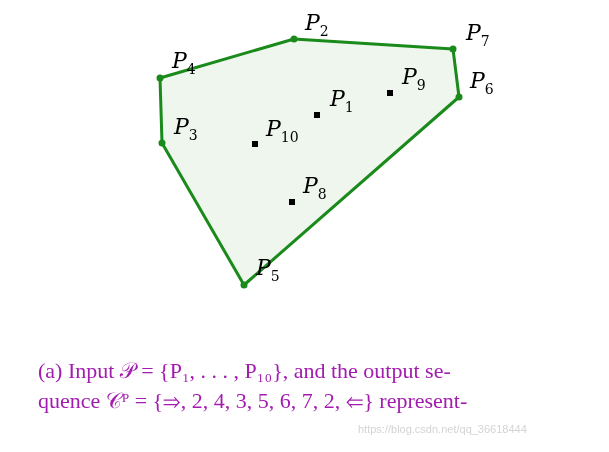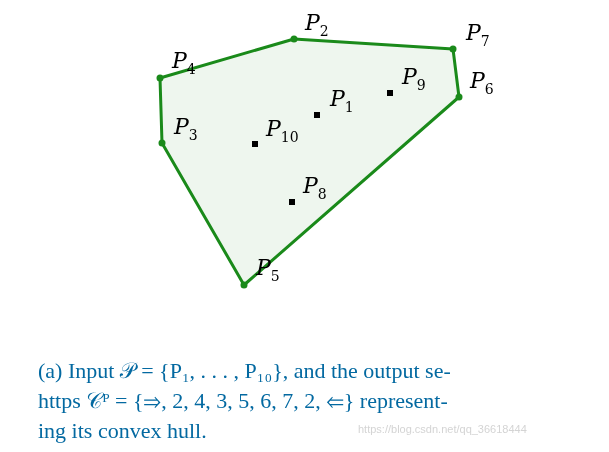--- a/index.html
+++ b/index.html
@@ -2,21 +2,21 @@
 <html><head>
 <meta charset="utf-8">
 <style>
   html, body { margin:0; padding:0; background:#ffffff; }
   body { width:609px; height:452px; position:relative; overflow:hidden; }
   #figure { position:absolute; left:0; top:0; width:609px; height:330px; }
   .lbl { font-family:"DejaVu Serif", serif; font-style:italic; font-size:22px; fill:#000; }
   .sub { font-family:"DejaVu Serif", serif; font-style:normal; font-size:14px; fill:#000; }
   #caption {
     position:absolute; left:38px; top:356px; width:545px;
-    font-family:"Liberation Serif", serif; font-size:22px; line-height:30px; color:#0369a1;
+    font-family:"Liberation Serif", serif; font-size:22px; line-height:30px; color:#a21caf;
   }
   #caption .line { white-space:nowrap; display:block; }
   #watermark {
     position:absolute; left:358px; top:423px;
     font-family:"Liberation Sans", sans-serif; font-size:11px; color:#d4d4d4;
   }
 </style>
 </head>
 <body>
 
@@ -42,17 +42,16 @@
   <text x="470" y="88"><tspan class="lbl">P</tspan><tspan class="sub" dy="6">6</tspan></text>
   <text x="330" y="106"><tspan class="lbl">P</tspan><tspan class="sub" dy="6">1</tspan></text>
   <text x="174" y="134"><tspan class="lbl">P</tspan><tspan class="sub" dy="6">3</tspan></text>
   <text x="266" y="136"><tspan class="lbl">P</tspan><tspan class="sub" dy="6">10</tspan></text>
   <text x="303" y="193"><tspan class="lbl">P</tspan><tspan class="sub" dy="6">8</tspan></text>
   <text x="256" y="275"><tspan class="lbl">P</tspan><tspan class="sub" dy="6">5</tspan></text>
 </svg>
 
 <div id="caption">
   <span class="line">(a) Input 𝒫 = {P₁, . . . , P₁₀}, and the output se-</span>
-  <span class="line">https 𝒞ᴾ = {⇒, 2, 4, 3, 5, 6, 7, 2, ⇐} represent-</span>
-  <span class="line">ing its convex hull.</span>
+  <span class="line">quence 𝒞ᴾ = {⇒, 2, 4, 3, 5, 6, 7, 2, ⇐} represent-</span>
 </div>
 
 <div id="watermark">https://blog.csdn.net/qq_36618444</div>
 
 </body></html>

